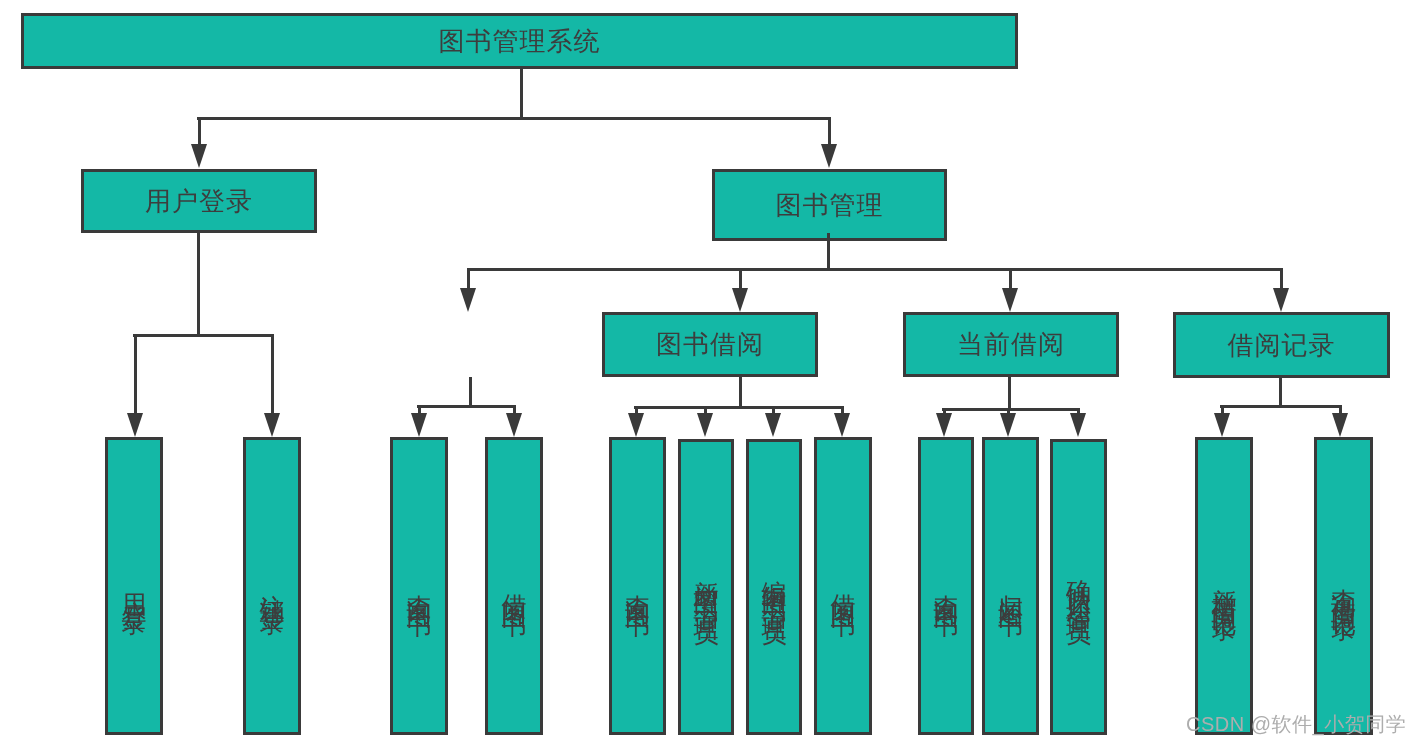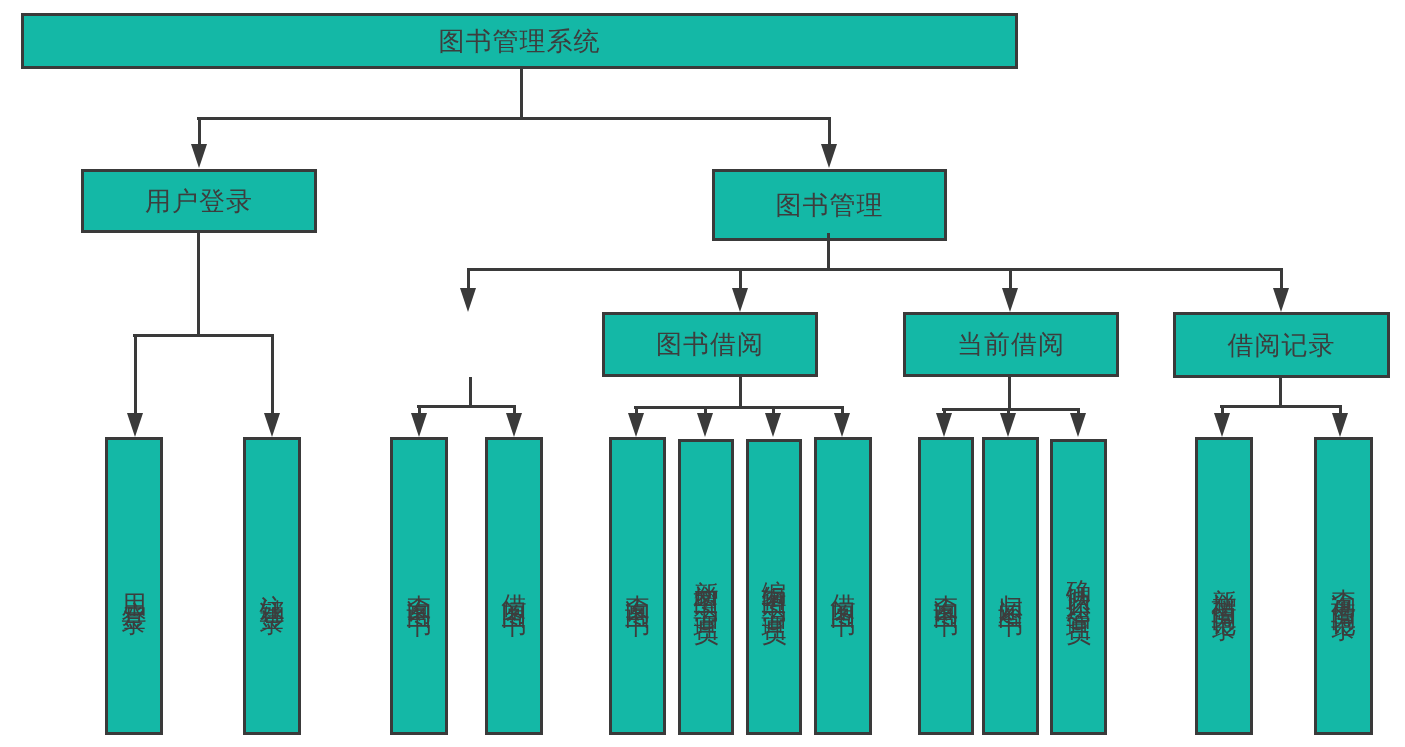--- a/index.html
+++ b/index.html
@@ -159,14 +159,15 @@
     <span class="vtext">确认归还（管理员）</span>
   </div>
 
   <div class="box vbox" style="left:1195px;top:437px;width:58px;height:298px;">
     <span class="vtext">新增借阅记录</span>
   </div>
   <div class="box vbox" style="left:1314px;top:437px;width:59px;height:298px;">
     <span class="vtext">查询借阅记录</span>
   </div>
 
+  <div class="watermark">CSDN @软件_小贺同学</div>
 
 </div>
 
 </body></html>

